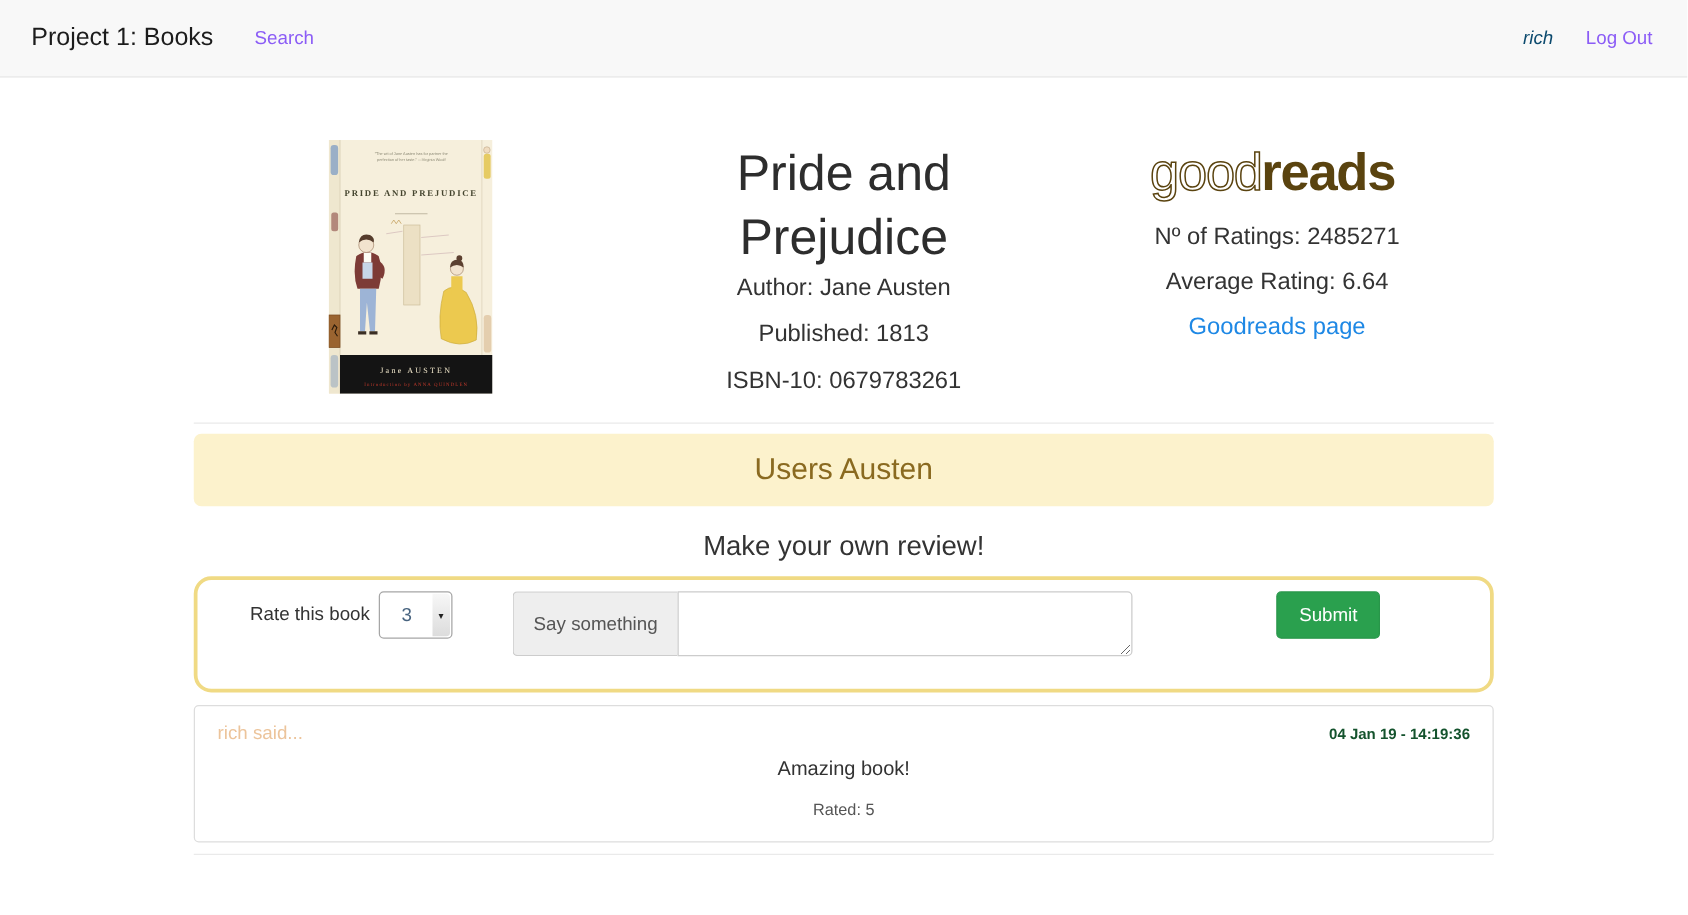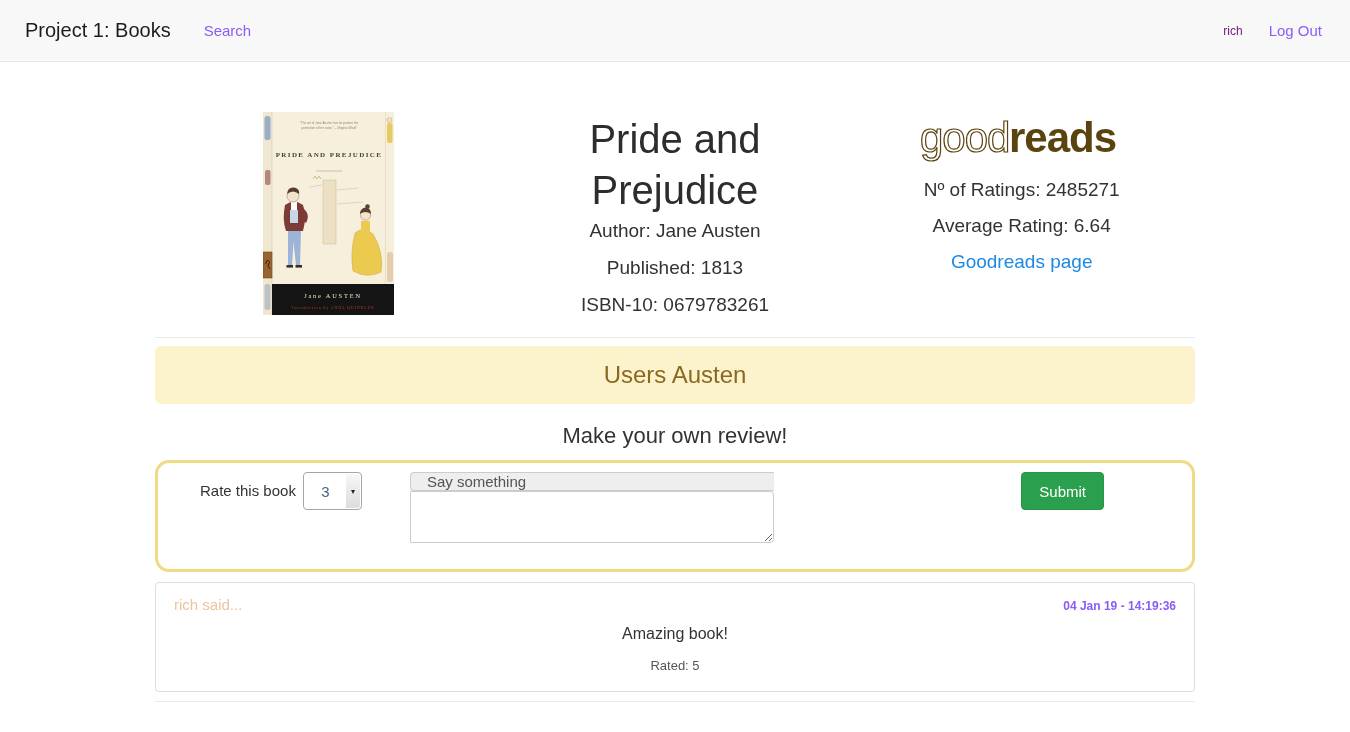--- a/index.html
+++ b/index.html
@@ -10,21 +10,21 @@
   .navbar {
     height: 62px; background: #f8f8f8; border-bottom: 1px solid #e7e7e7;
     display: flex; align-items: center;
   }
   .navbar-brand {
     font-size: 20px; color: #1c1c1c; text-decoration: none; padding-left: 25px;
   }
   .navbar-link { font-size: 15px; color: #8b5cf6; text-decoration: none; }
   .navbar-search { margin-left: 33px; }
   .navbar-right { margin-left: auto; display: flex; align-items: center; gap: 26px; padding-right: 28px; }
-  .navbar-user { font-size: 12px; color: #701a75; }
+  .navbar-user { font-size: 15px; color: #0c4a6e; font-style: italic; }
 
   
   .container { width: 1040px; margin: 0 auto; }
   .book-row { display: flex; margin-top: 50px; }
   .col { flex: 1; text-align: center; }
 
   .book-title { font-size: 40px; font-weight: 500; color: #2d2d2d; line-height: 1.28; max-width: 310px; margin: 2px auto 0; }
   .meta-line { font-size: 19px; color: #333; margin-top: 15px; }
   .meta-first { margin-top: 4px; }
 
@@ -53,21 +53,21 @@
     border: 1px solid #a6a6a6; border-radius: 4px; background: #fff;
     font-size: 15px; color: #47637f; text-align: center; text-align-last: center;
     padding-right: 14px; font-family: inherit;
   }
   .select-arrow {
     position: absolute; right: 2px; top: 2px; bottom: 2px; width: 14px;
     background: linear-gradient(#f7f7f7, #dcdcdc); border-radius: 0 3px 3px 0;
     display: flex; align-items: center; justify-content: center;
     font-size: 8px; color: #222; pointer-events: none;
   }
-  .input-group { display: flex; align-items: stretch; margin-left: 48px; flex-direction: column; }
+  .input-group { display: flex; align-items: stretch; margin-left: 48px; }
   .input-addon {
     background: #eee; border: 1px solid #ccc; border-right: 0;
     border-radius: 4px 0 0 4px; padding: 0 16px; display: flex; align-items: center;
     font-size: 15px; color: #555; white-space: nowrap;
   }
   .comment-area {
     width: 364px; height: 52px; border: 1px solid #ccc; border-radius: 0 4px 4px 0;
     font-size: 15px; padding: 6px 12px; font-family: inherit; color: #333; resize: both;
   }
   .submit-btn {
@@ -76,21 +76,21 @@
     color: #fff; font-size: 15px; font-family: inherit; height: 38px; padding: 0 17px; cursor: pointer;
   }
 
   
   .review-card {
     margin-top: 10px; border: 1px solid #ddd; border-radius: 4px;
     background: #fff; padding: 13px 18px 18px;
   }
   .review-head { display: flex; justify-content: space-between; align-items: baseline; gap: 32px; }
   .review-user { font-size: 15px; color: #ecc49b; }
-  .review-time { font-size: 12px; font-weight: bold; color: #8b5cf6; }
+  .review-time { font-size: 12px; font-weight: bold; color: #14532d; }
   .review-text { text-align: center; font-size: 16px; color: #333; margin-top: 12px; }
   .review-rated { text-align: center; font-size: 13px; color: #555; margin-top: 15px; }
   hr.rule-bottom { border: 0; border-top: 1px solid #eaeaea; margin: 9px 0 0; }
 </style>
 </head>
 <body>
 
 <nav class="navbar">
   <a href="#" class="navbar-brand">Project 1: Books</a>
   <a href="#" class="navbar-link navbar-search">Search</a>

